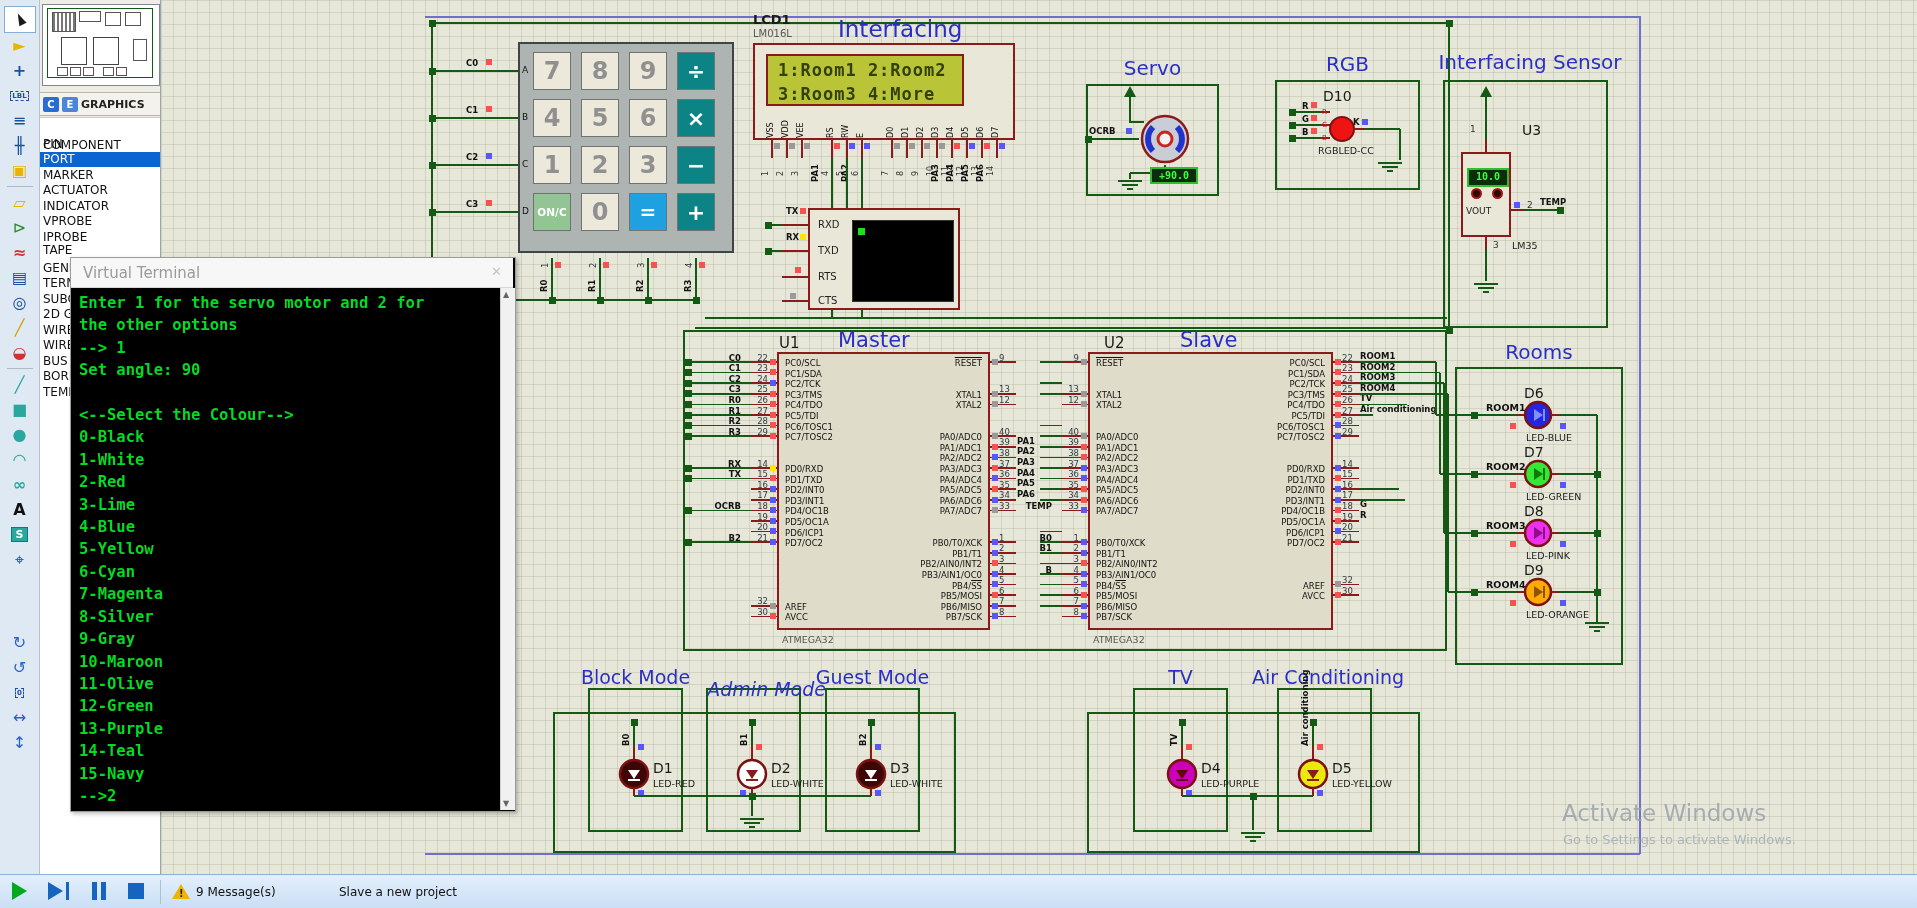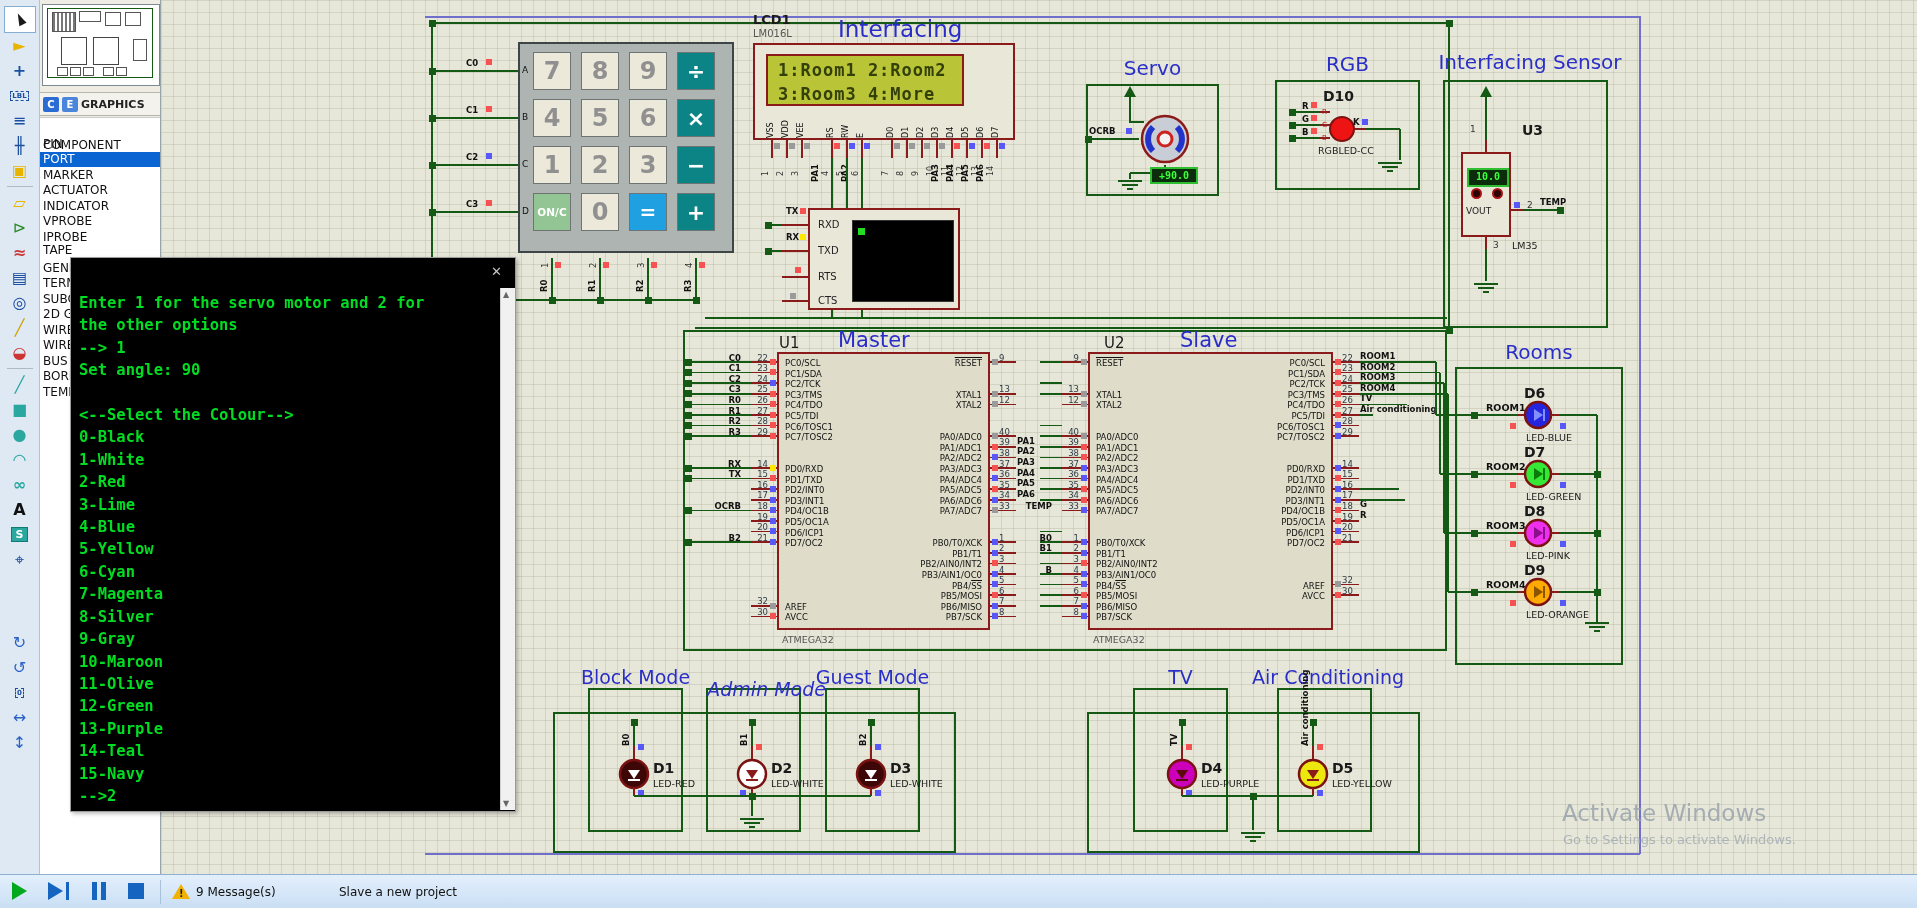--- a/index.html
+++ b/index.html
@@ -44,21 +44,21 @@
             line-height:22.4px;padding:4px 0 0 8px;box-sizing:border-box;white-space:pre;}
   #termscroll{left:429px;top:30px;width:14px;height:522px;background:#f1f1f1;border-left:1px solid #d0d0d0;}
   .scrollarrow{position:absolute;left:2px;font-size:8px;color:#666;}
   #statusbar{left:0;top:874px;width:1917px;height:34px;background:linear-gradient(#e3effc,#c9def4);border-top:1px solid #8fb0d0;}
   .lcdscreen{background:#b9c437;border:2px solid #8b1a1a;color:#33400a;
              font-family:"DejaVu Sans Mono","Liberation Mono",monospace;font-weight:bold;font-size:17px;line-height:24px;padding:2px 0 0 10px;box-sizing:border-box;letter-spacing:1px;white-space:pre;}
   .disp{background:#0b2d0b;border:2px solid #2fbe2f;color:#3bff3b;font-size:10px;font-weight:bold;text-align:center;font-family:"DejaVu Sans Mono",monospace;}
   .watermark1{font-size:23px;color:#99a3ac;opacity:.85;}
   .watermark2{font-size:13px;color:#a3adb5;opacity:.85;}
   .partlabel{font-size:9.5px;color:#1a1a1a;white-space:nowrap;}
-  .reflabel{font-size:14px;color:#1a1a1a;white-space:nowrap;font-weight:bold;}
+  .reflabel{font-size:14px;color:#1a1a1a;white-space:nowrap;}
   svg{display:block;}
 </style>
 </head>
 <body>
 
 <div id="root">
   <div id="canvas" class="abs"></div>
   <div id="schematic">
       <div class="abs" style="left: 425px; top: 16px; width: 1215px; height: 1.5px; background: rgb(112, 112, 204);"></div>
       <div class="abs" style="left: 1639px; top: 16px; width: 1.5px; height: 838px; background: rgb(112, 112, 204);"></div>
@@ -1014,20 +1014,21 @@
         <div class="selitem" style="top: 189px;">2D GRAPHIC</div>
         <div class="selitem" style="top: 204.5px;">WIRE DOT</div>
         <div class="selitem" style="top: 220px;">WIRE</div>
         <div class="selitem" style="top: 235.5px;">BUS WIRE</div>
         <div class="selitem" style="top: 251px;">BORDER</div>
         <div class="selitem" style="top: 266.5px;">TEMPLATE</div>
       </div>
   </div>
 
   <div id="termwin" class="abs">
+    <div id="termtitle" class="abs">Virtual Terminal</div>
     <div class="abs" style="left:420px;top:6px;color:#c5c5c5;font-size:13px;">✕</div>
     <div id="termbody" class="abs">Enter 1 for the servo motor and 2 for
 the other options
 --&gt; 1
 Set angle: 90
 
 &lt;--Select the Colour--&gt;
 0-Black
 1-White
 2-Red

